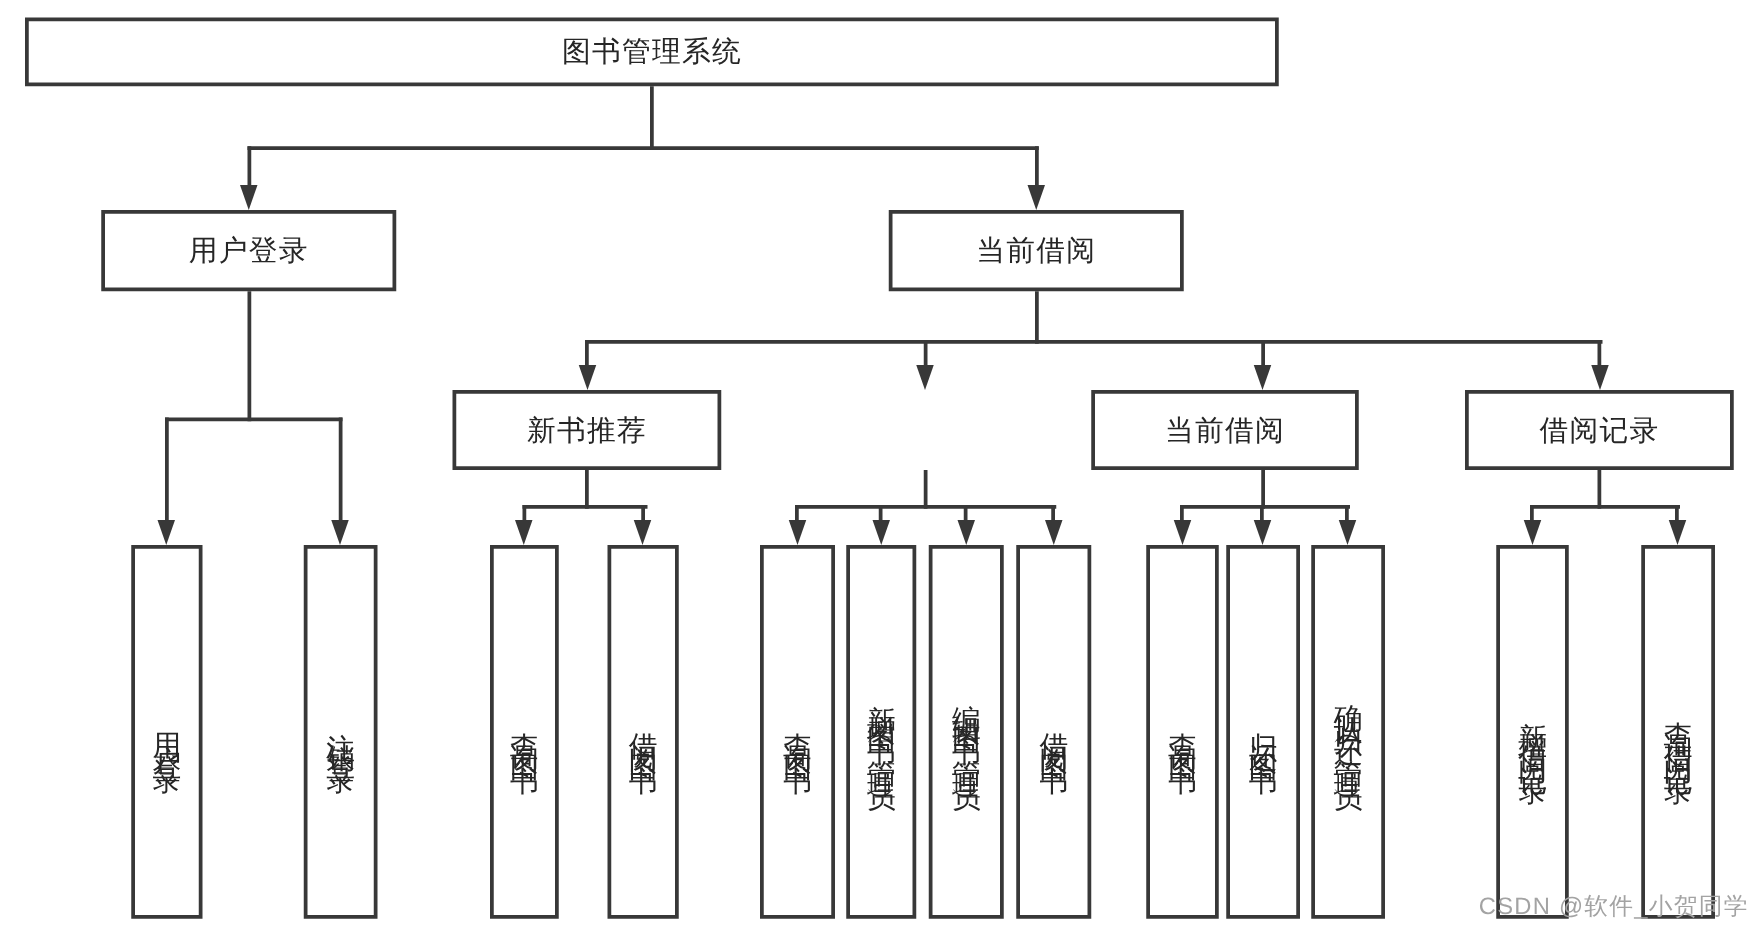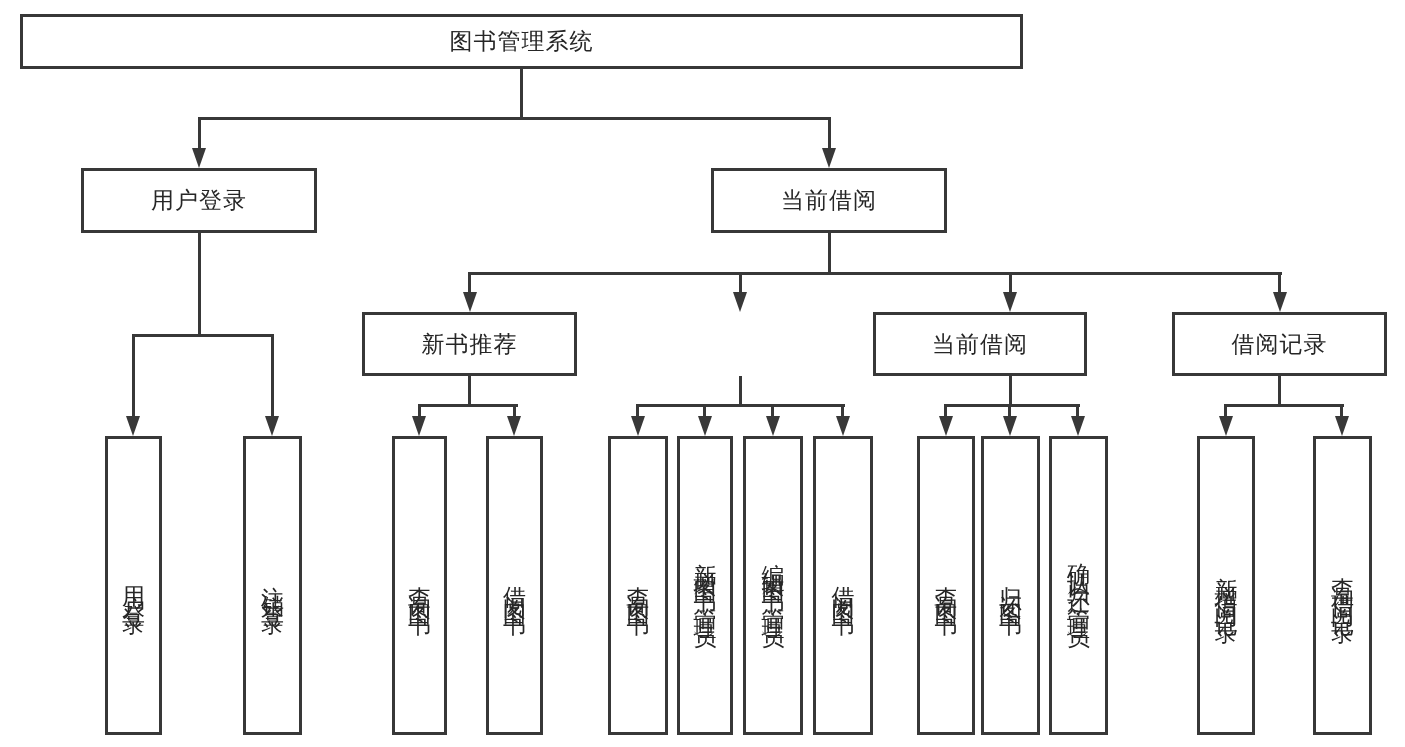--- a/index.html
+++ b/index.html
@@ -160,14 +160,15 @@
   <div class="arrow" style="left:1003px;top:416px;"></div>
   <div class="arrow" style="left:1071px;top:416px;"></div>
 
   <div class="vline" style="left:1278px;top:376px;width:3px;height:31px;"></div>
   <div class="hline" style="left:1225px;top:404px;width:119px;height:3px;"></div>
   <div class="vline" style="left:1224px;top:404px;width:3px;height:14px;"></div>
   <div class="vline" style="left:1340px;top:404px;width:3px;height:14px;"></div>
   <div class="arrow" style="left:1219px;top:416px;"></div>
   <div class="arrow" style="left:1335px;top:416px;"></div>
 
+  <div class="watermark" style="left:1183px;top:712px;">CSDN @软件_小贺同学</div>
 
 </div>
 
 </body></html>

